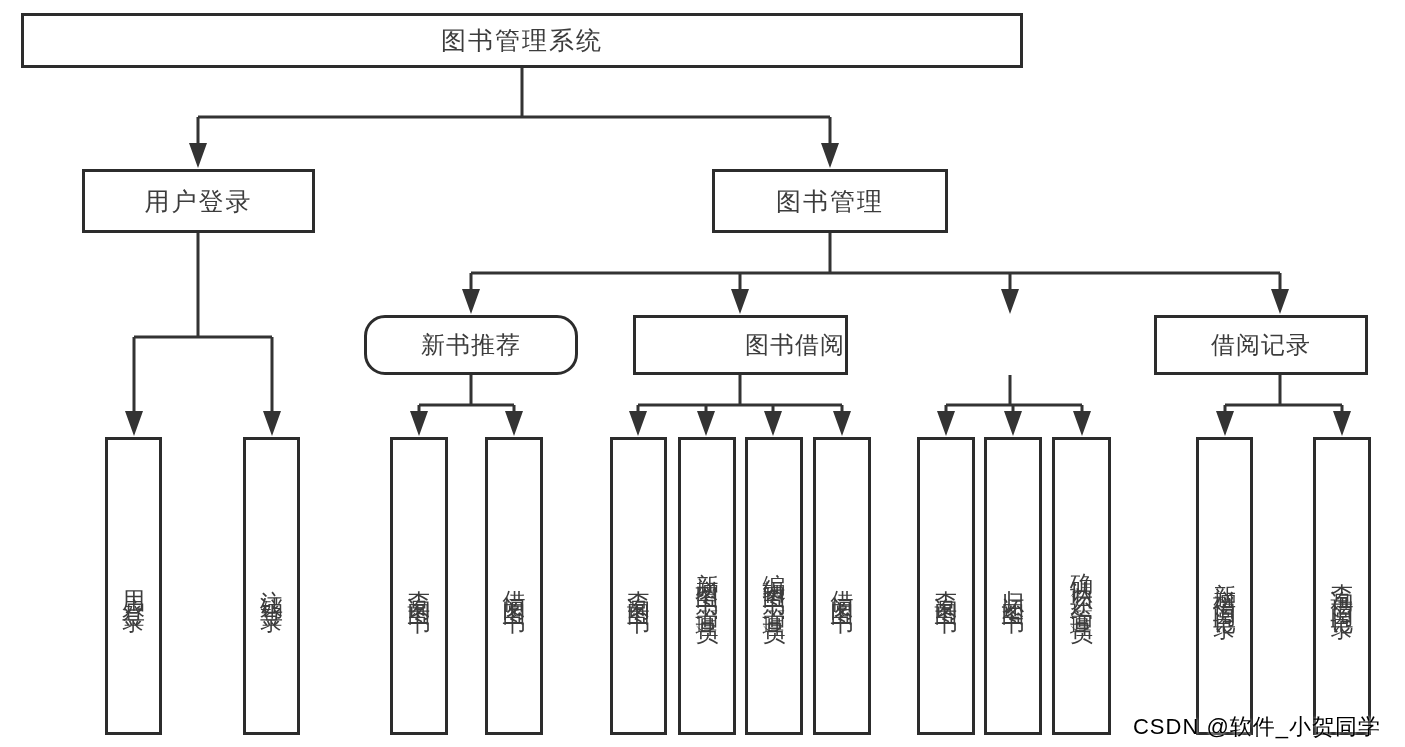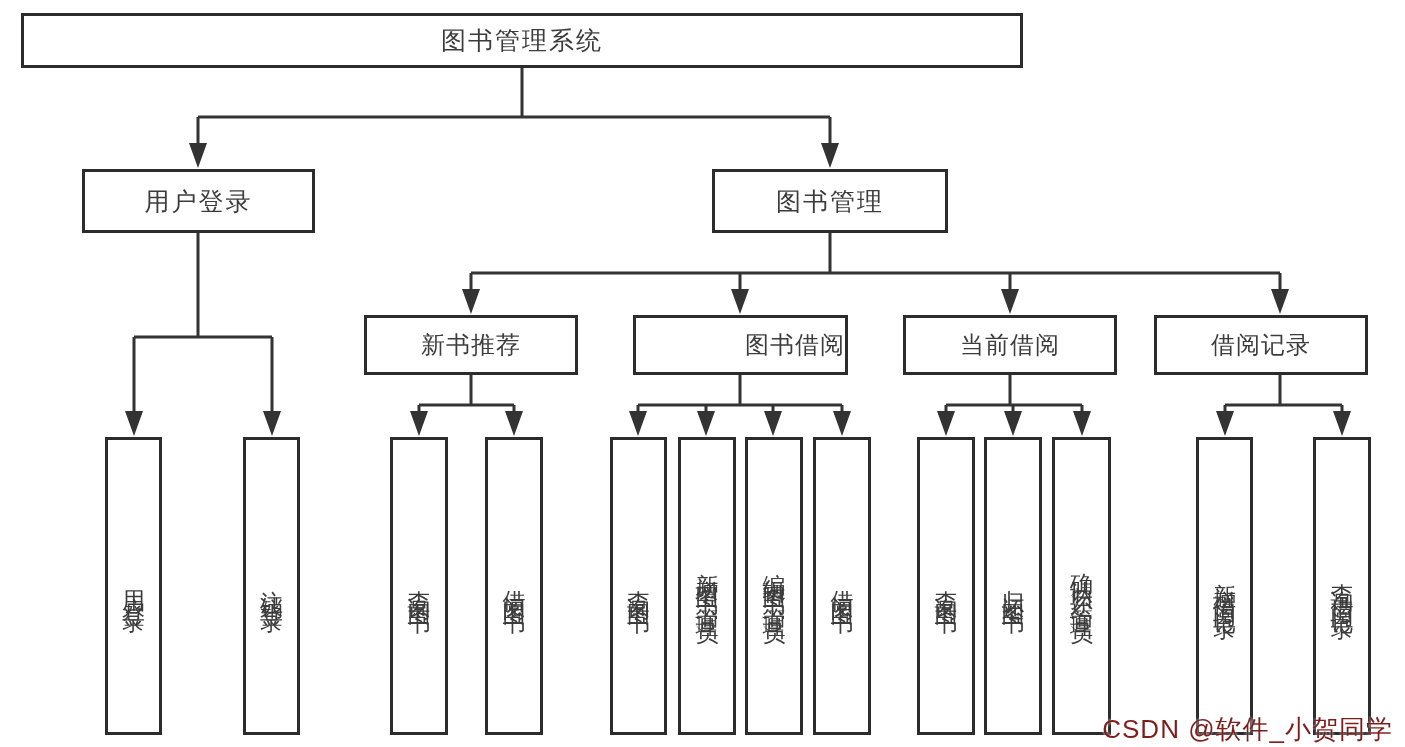--- a/index.html
+++ b/index.html
@@ -17,22 +17,22 @@
   .lvl1{top:169px;height:64px;}
   .lvl1 span{font-size:25px;letter-spacing:2px;}
   .lvl2{top:315px;height:60px;}
   .lvl2 span{font-size:24px;letter-spacing:1px;}
   .leaf{top:437px;height:298px;}
   .leaf span{
     writing-mode:vertical-rl;text-orientation:mixed;
     font-size:23px;letter-spacing:7px;line-height:1;white-space:nowrap;
   }
   .watermark{
-    position:absolute;right:12px;top:712px;z-index:5;
-    font-size:26px;color:#7f1d1d;letter-spacing:1px;
+    position:absolute;right:24px;top:712px;z-index:5;
+    font-size:22px;color:#000000;letter-spacing:1px;
     text-shadow:0 0 3px #ffffff;
   }
 </style>
 </head>
 <body>
 
 <div class="canvas">
 
   <svg class="wires" width="1405" height="747" viewBox="0 0 1405 747">
     <path d="M522 68V117 M198 117H830 M198 117V146 M830 117V146
@@ -55,28 +55,25 @@
     <span>图书管理系统</span>
   </div>
 
   <div class="node lvl1" style="left:82px;width:233px;">
     <span>用户登录</span>
   </div>
   <div class="node lvl1" style="left:712px;width:236px;text-align:right;">
     <span>图书管理</span>
   </div>
 
-  <div class="node lvl2" style="left:364px;width:214px;">
+  <div class="node lvl2" style="left:364px;width:214px;border-radius:21px;">
     <span>新书推荐</span>
   </div>
   <div class="node lvl2" style="left:633px;width:215px;justify-content:flex-end;">
     <span>图书借阅</span>
-  </div>
-  <div class="node lvl2" style="left:903px;width:214px;">
-    <span>当前借阅</span>
   </div>
   <div class="node lvl2" style="left:1114px;width:214px;margin-left:40px;">
     <span>借阅记录</span>
   </div>
 
   <div class="node leaf" style="left:105px;width:57px;">
     <span>用户登录</span>
   </div>
   <div class="node leaf" style="left:243px;width:57px;">
     <span>注销登录</span>

